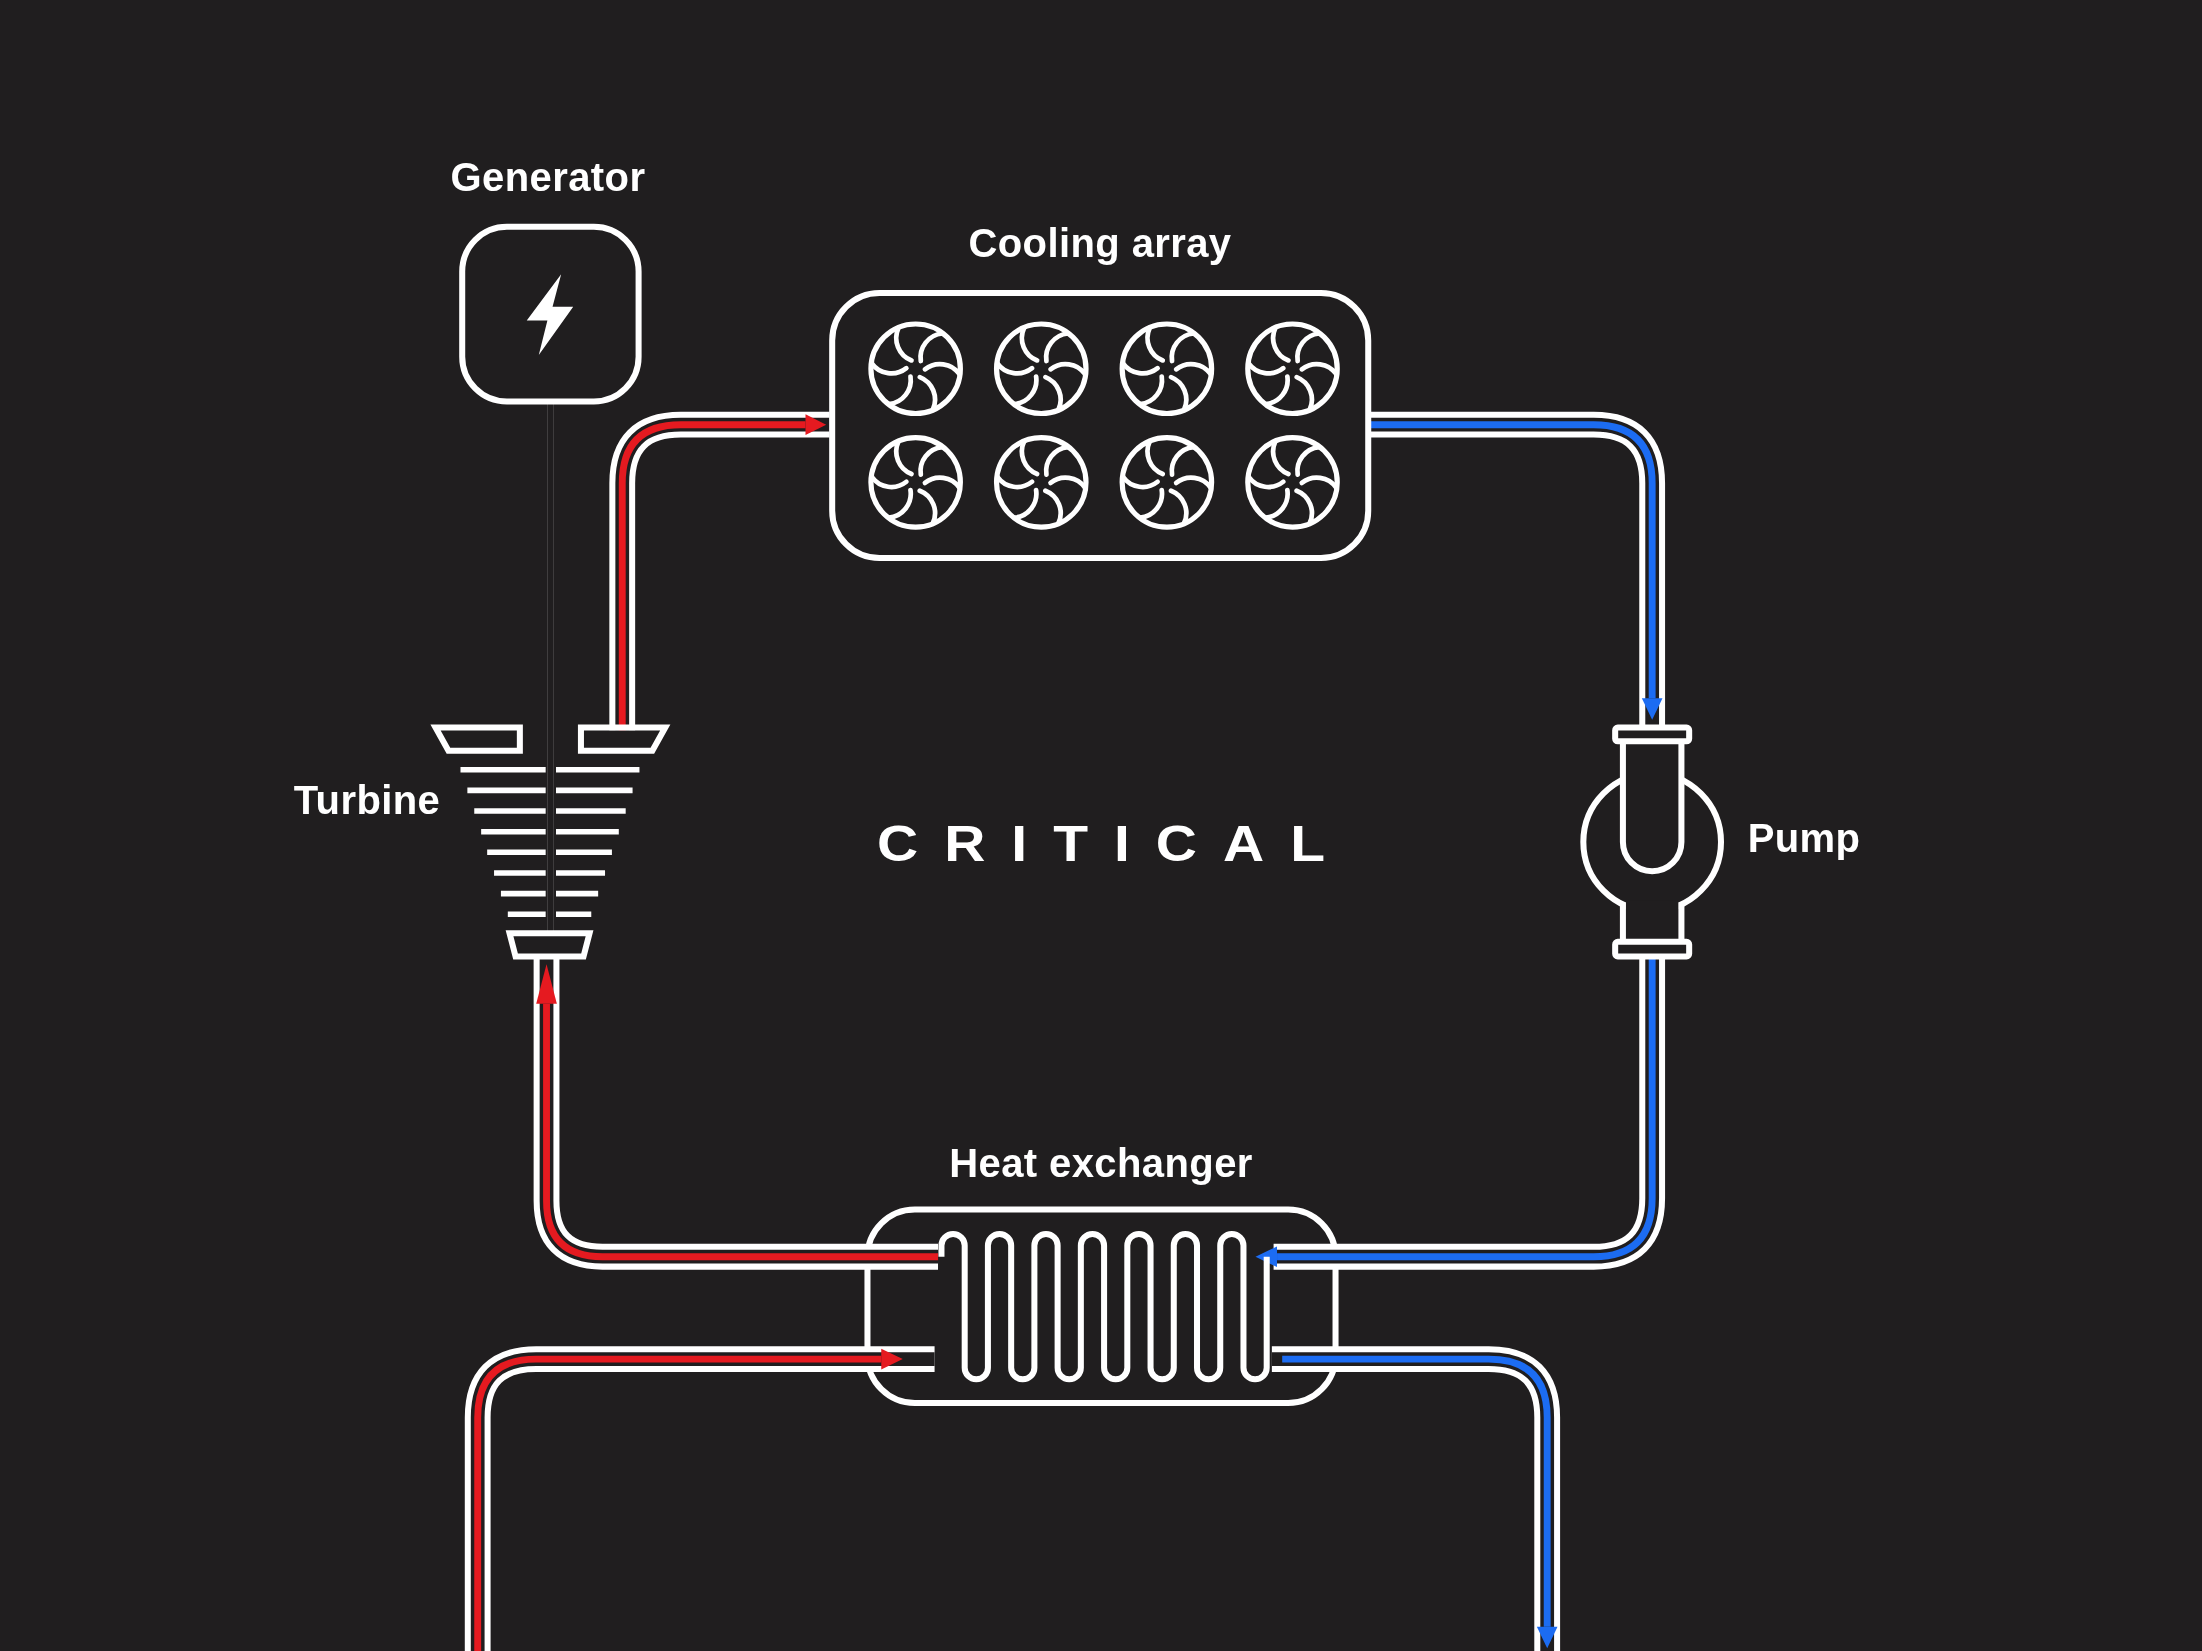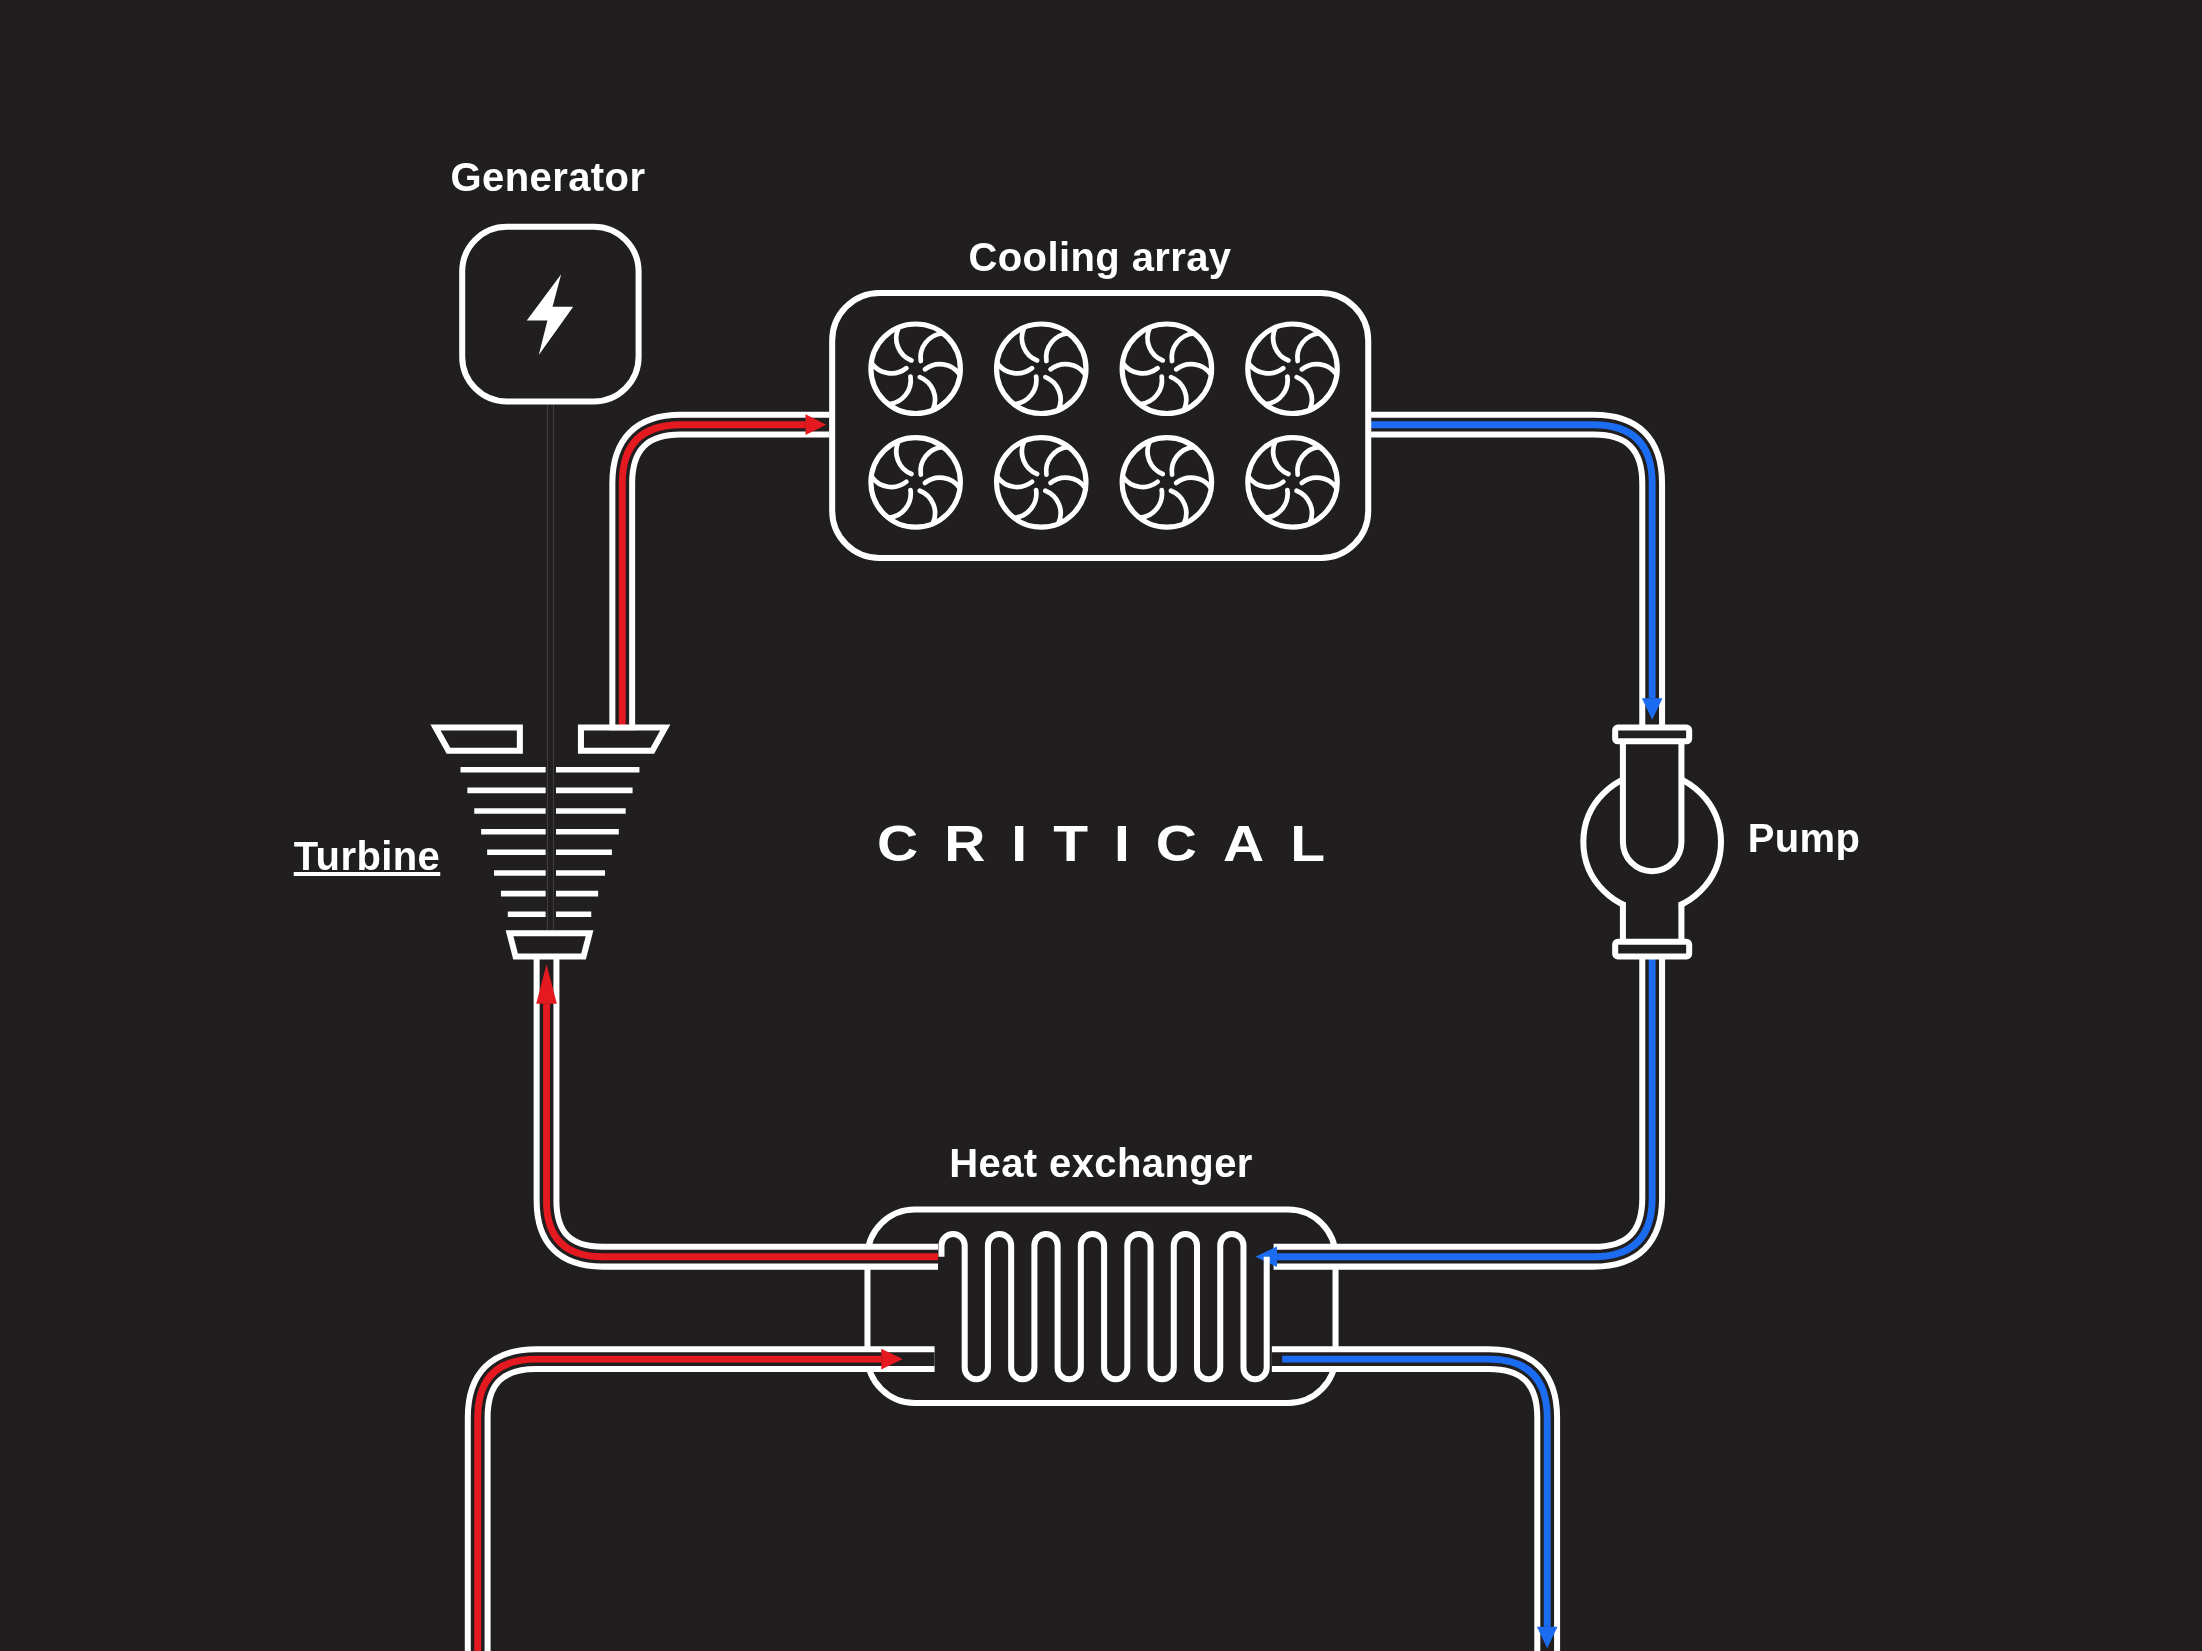--- a/index.html
+++ b/index.html
@@ -193,20 +193,20 @@
     <circle class="outline-fill" cx="1920" cy="960" r="80"></circle>
     <path class="outline-fill" d="M 1886 842 L 1886 960 A 34 34 0 0 0 1954 960 L 1954 842"></path>
     <rect x="1889" y="1028" width="62" height="49" fill="#201e1f"></rect>
     <path class="outline" d="M 1886 1030 L 1886 1077 M 1954 1030 L 1954 1077"></path>
     <rect class="outline-fill" x="1877" y="827" width="86" height="16" rx="3" stroke-width="6"></rect>
     <rect class="outline-fill" x="1877" y="1076" width="86" height="17" rx="3" stroke-width="6"></rect>
   </g>
 </svg>
 
 <div class="lbl" style="left:548px;top:161px;">Generator</div>
-<div class="lbl" style="left:1100px;top:241px;">Cooling array</div>
-<div class="lbl" style="left:367px;top:840px;text-decoration:underline;">Turbine</div>
+<div class="lbl" style="left:1100px;top:227px;">Cooling array</div>
+<div class="lbl" style="left:367px;top:784px;">Turbine</div>
 <div class="lbl" style="left:1804px;top:822px;">Pump</div>
 <div class="lbl" style="left:1101px;top:1147px;">Heat exchanger</div>
 <div class="logo" style="left:1101px;top:827px;">CRITICAL</div>
 
 </div>
 
 
 </body></html>

